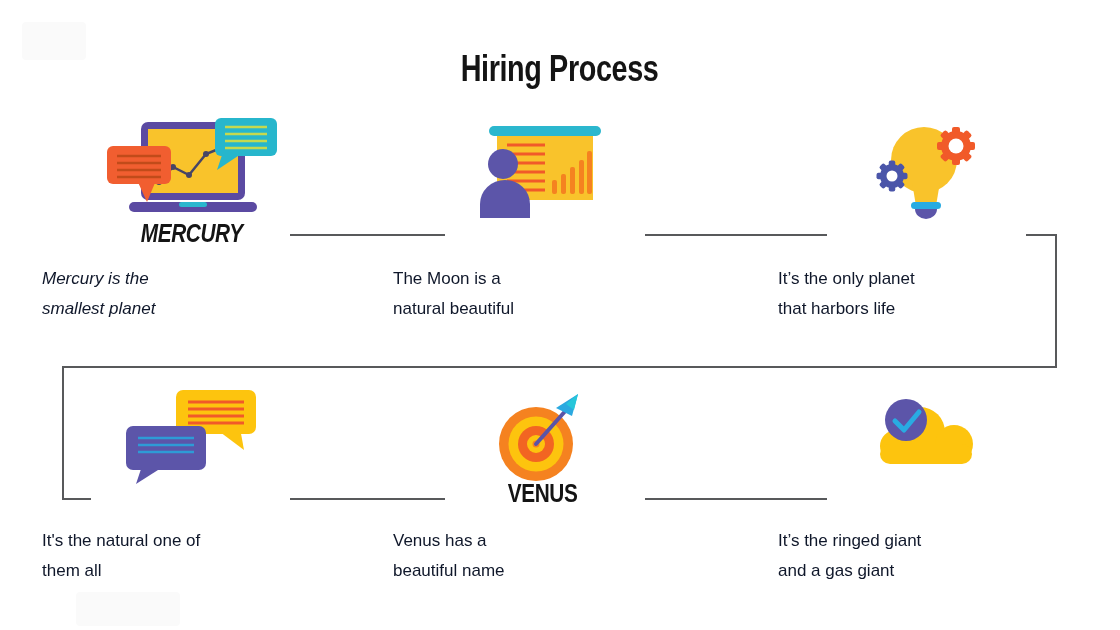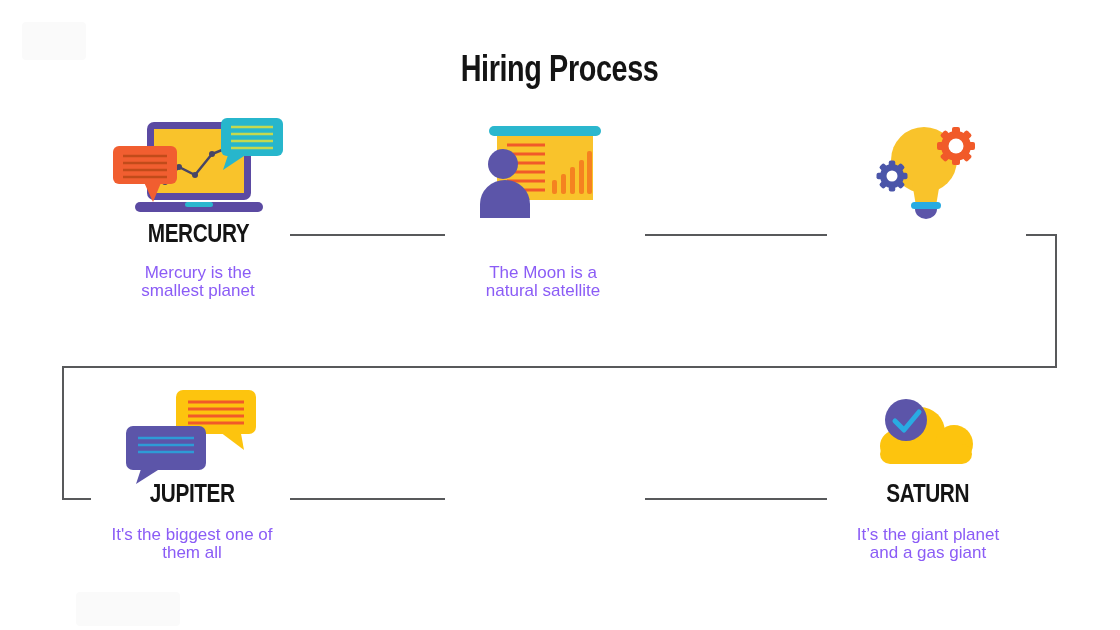--- a/index.html
+++ b/index.html
@@ -11,22 +11,22 @@
   .title { display:inline-block; font-weight:bold; font-size:36px; color:#141414;
            transform:scaleX(0.80); transform-origin:center; letter-spacing:-0.5px; }
 
   .connectors { position:absolute; top:0; left:0; width:1120px; height:630px; }
 
   .step { position:absolute; width:300px; height:200px; }
   .icon-box { position:absolute; left:50%; transform:translateX(-50%); }
   .step-name-wrap { position:absolute; width:100%; text-align:center; }
   .step-name { display:inline-block; font-weight:bold; font-size:26px; color:#141414;
                transform:scaleX(0.80); transform-origin:center; letter-spacing:-0.5px; }
-  .step-desc { position:absolute; width:100%; text-align:center; font-size:17px;
-               line-height:18px; color:#8b5cf6; white-space:pre-line; }
+  .step-desc { position:absolute; width:100%; font-size:17px;
+               line-height:30px; color:#0f172a; white-space:pre-line; }
 
   .row1 .step-name-wrap { top:106px; }
   .row1 .step-desc      { top:152px; }
   .row2 .step-name-wrap { top:98px;  }
   .row2 .step-desc      { top:146px; }
 
   .watermark { position:absolute; background:#fafafa; border-radius:4px; }
 </style>
 </head>
 <body>
@@ -41,21 +41,21 @@
   </div>
 
   <svg class="connectors" viewBox="0 0 1120 630" fill="none" stroke="#58595B" stroke-width="2">
     <path d="M290,235 H445"></path>
     <path d="M645,235 H827"></path>
     <path d="M1026,235 H1056 V367 H63 V499 H91"></path>
     <path d="M290,499 H445"></path>
     <path d="M645,499 H827"></path>
   </svg>
 
-  <div class="step row1" style="left:48px; top:112px;">
+  <div class="step row1" style="left:42px; top:112px;font-style:italic;">
     <div class="icon-box" style="top:6px;">
       <svg width="170" height="96" viewBox="0 0 170 96">
         <rect x="34" y="4" width="104" height="78" rx="7" fill="#5B4AA2"></rect>
         <rect x="41" y="11" width="90" height="64" fill="#F9C32B"></rect>
         <polyline points="52,64 66,49 82,57 99,36 114,30" stroke="#474566" stroke-width="2.5" fill="none"></polyline>
         <circle cx="52" cy="64" r="3" fill="#474566"></circle>
           <circle cx="66" cy="49" r="3" fill="#474566"></circle>
         <circle cx="82" cy="57" r="3" fill="#474566"></circle>
           <circle cx="99" cy="36" r="3" fill="#474566"></circle>
         <rect x="22" y="84" width="128" height="10" rx="5" fill="#5B4AA2"></rect>
@@ -101,21 +101,21 @@
           <rect x="88" y="54" width="5" height="20" rx="2"></rect>
           <rect x="97" y="47" width="5" height="27" rx="2"></rect>
           <rect x="106" y="40" width="5" height="34" rx="2"></rect>
           <rect x="114" y="31" width="5" height="43" rx="2"></rect>
         </g>
         <circle cx="30" cy="44" r="15" fill="#5C55A9"></circle>
         <path d="M7,98 V84 a25,24 0 0 1 50,0 V98 Z" fill="#5C55A9"></path>
       </svg>
     </div>
     <div class="step-desc">The Moon is a
-natural satellite</div>
+natural beautiful</div>
   </div>
 
   <div class="step row1" style="left:778px; top:112px;">
     <div class="icon-box" style="top:2px;">
       <svg width="124" height="112" viewBox="0 0 124 112">
         <circle cx="58" cy="46" r="33" fill="#F9C32B"></circle>
         <path d="M46,68 H74 L70,92 H50 Z" fill="#F9C32B"></path>
         <rect x="45" y="88" width="30" height="7" rx="3.5" fill="#29ABE2"></rect>
         <path d="M49,95 a11,10 0 0 0 22,0 Z" fill="#5C55A9"></path>
         <g transform="translate(90,32)">
@@ -133,20 +133,22 @@
             <rect x="-3.25" y="-15.5" width="6.5" height="31" rx="2"></rect>
             <rect x="-3.25" y="-15.5" width="6.5" height="31" rx="2" transform="rotate(45)"></rect>
             <rect x="-3.25" y="-15.5" width="6.5" height="31" rx="2" transform="rotate(90)"></rect>
             <rect x="-3.25" y="-15.5" width="6.5" height="31" rx="2" transform="rotate(135)"></rect>
             <circle r="12"></circle>
           </g>
           <circle r="5.5" fill="#ffffff"></circle>
         </g>
       </svg>
     </div>
+    <div class="step-desc">It’s the only planet
+that harbors life</div>
   </div>
 
   <div class="step row2" style="left:42px; top:380px;">
     <div class="icon-box" style="top:10px;">
       <svg width="132" height="94" viewBox="0 0 132 94">
         <path d="M94,42 L118,60 L114,38 Z" fill="#FDC40E"></path>
         <rect x="50" y="0" width="80" height="44" rx="7" fill="#FDC40E"></rect>
         <g stroke="#F15A29" stroke-width="3">
           <line x1="62" y1="12" x2="118" y2="12"></line>
             <line x1="62" y1="19" x2="118" y2="19"></line>
@@ -155,37 +157,52 @@
         </g>
         <path d="M16,76 L10,94 L32,80 Z" fill="#5C55A9"></path>
         <rect x="0" y="36" width="80" height="44" rx="7" fill="#5C55A9"></rect>
         <g stroke="#2E9BD6" stroke-width="2.5">
           <line x1="12" y1="48" x2="68" y2="48"></line>
             <line x1="12" y1="55" x2="68" y2="55"></line>
           <line x1="12" y1="62" x2="68" y2="62"></line>
         </g>
       </svg>
     </div>
-    <div class="step-name-wrap"><span class="step-name">JUPITER</span></div>
-    <div class="step-desc">It's the biggest one of
+    <div class="step-desc">It's the natural one of
 them all</div>
   </div>
 
+  <div class="step row2" style="left:393px; top:380px;">
+    <div class="icon-box" style="top:12px; margin-left:6px;">
+      <svg width="110" height="94" viewBox="0 0 110 94">
+        <circle cx="42" cy="52" r="37" fill="#F58220"></circle>
+        <circle cx="42" cy="52" r="27.5" fill="#FDC40E"></circle>
+        <circle cx="42" cy="52" r="18" fill="#F26522"></circle>
+        <circle cx="42" cy="52" r="9" fill="#FDC40E"></circle>
+        <circle cx="42" cy="52" r="3.5" fill="#F58220"></circle>
+        <line x1="42" y1="52" x2="74" y2="16" stroke="#5B54A6" stroke-width="4" stroke-linecap="round"></line>
+        <path d="M62,16 L84,2 L78,24 Z" fill="#2BA9E0"></path>
+        <path d="M72,12 L84,2 L80,18 Z" fill="#26C6DA"></path>
+      </svg>
+    </div>
+    <div class="step-name-wrap"><span class="step-name">VENUS</span></div>
+    <div class="step-desc">Venus has a
+beautiful name</div>
+  </div>
 
   <div class="step row2" style="left:778px; top:380px;">
     <div class="icon-box" style="top:14px;">
       <svg width="128" height="88" viewBox="0 0 128 88">
         <g fill="#FDC40E">
           <circle cx="56" cy="38" r="25"></circle>
           <circle cx="90" cy="50" r="19"></circle>
           <circle cx="32" cy="52" r="16"></circle>
           <rect x="16" y="50" width="92" height="20" rx="10"></rect>
         </g>
         <circle cx="42" cy="26" r="21" fill="#5C55A9"></circle>
         <polyline points="31,27 40,36 55,18" stroke="#29ABE2" stroke-width="5" fill="none" stroke-linecap="round" stroke-linejoin="round"></polyline>
       </svg>
     </div>
-    <div class="step-name-wrap"><span class="step-name">SATURN</span></div>
-    <div class="step-desc">It’s the giant planet
+    <div class="step-desc">It’s the ringed giant
 and a gas giant</div>
   </div>
 
 </div>
 
 </body></html>

